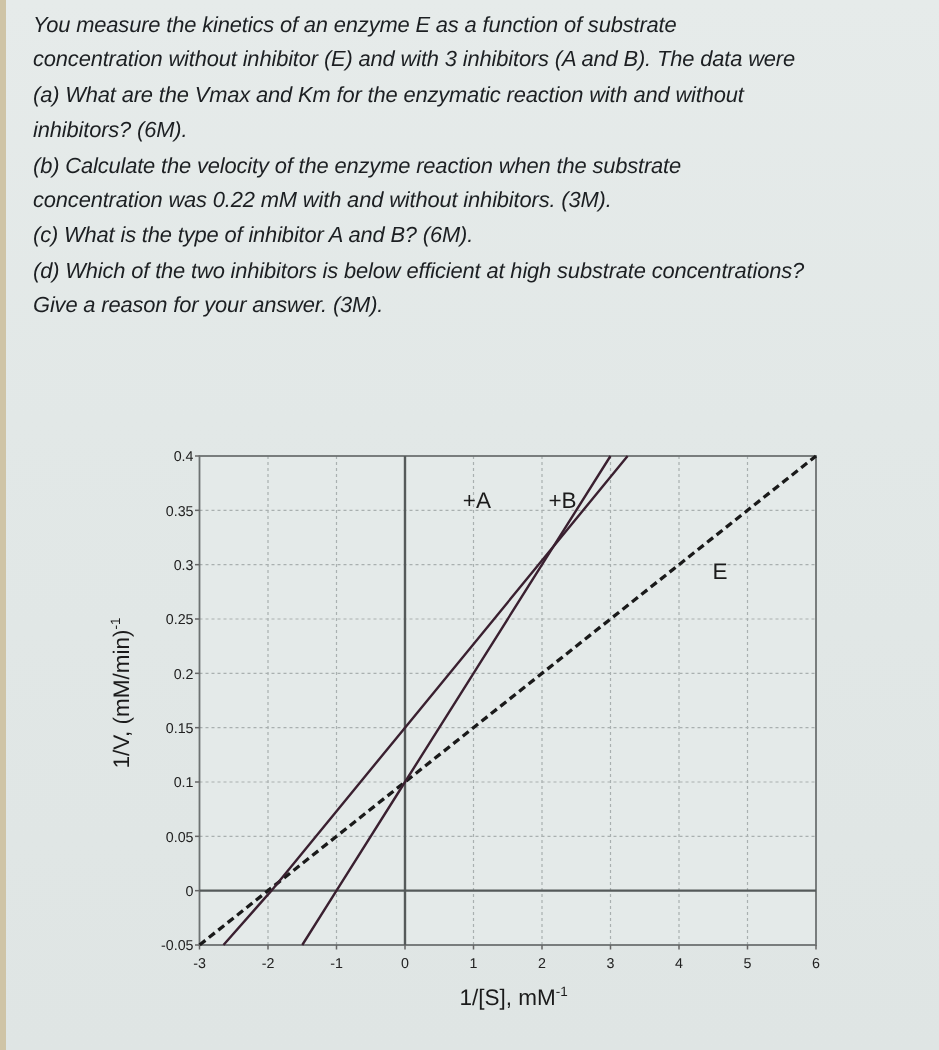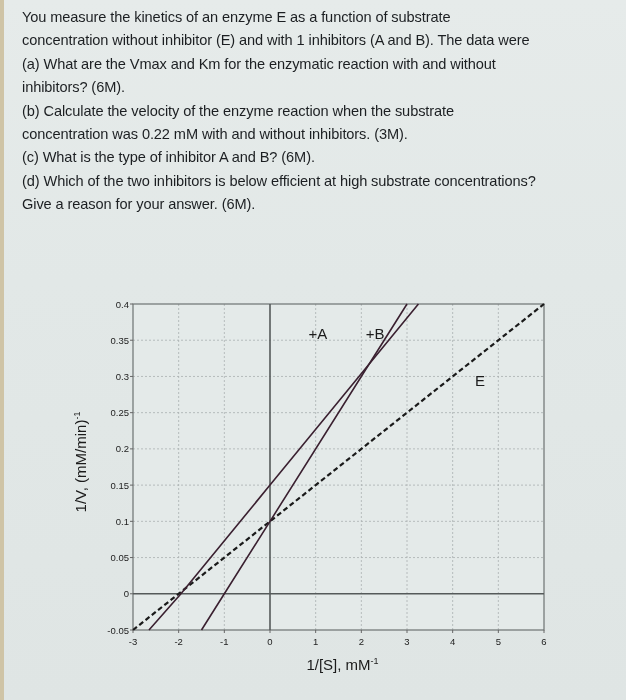--- a/index.html
+++ b/index.html
@@ -5,44 +5,44 @@
   html, body { margin: 0; padding: 0; }
   body {
     width: 626px; height: 700px; overflow: hidden;
     background: linear-gradient(180deg, #e6ebea 0%, #e2e8e7 40%, #dfe5e4 100%);
     font-family: "Liberation Sans", "DejaVu Sans", sans-serif;
     color: #1c1f22;
     position: relative;
   }
   .question {
     position: absolute; left: 22px; top: 6px; width: 600px;
-    font-size: 14.6px; line-height: 23.4px; letter-spacing: -0.1px;
+    font-size: 14.6px; line-height: 23.4px; letter-spacing: -0.1px; font-style: italic;
   }
   .question p { margin: 0; white-space: nowrap; }
   .chart-wrap { position: absolute; left: 0; top: 280px; width: 626px; height: 420px; }
   svg text { font-family: "Liberation Sans", "DejaVu Sans", sans-serif; }
   .tick { font-size: 9.5px; fill: #222; }
   .lbl { font-size: 15px; fill: #1b1b1b; }
   .edge-strip { position:absolute; left:0; top:0; width:4px; height:700px; background:#cfc4a6; }
 </style>
 </head>
 <body>
 
 <div class="edge-strip"></div>
 
 <div class="question">
   <p>You measure the kinetics of an enzyme E as a function of substrate</p>
-  <p>concentration without inhibitor (E) and with 1 inhibitors (A and B). The data were</p>
+  <p>concentration without inhibitor (E) and with 3 inhibitors (A and B). The data were</p>
   <p>(a) What are the Vmax and Km for the enzymatic reaction with and without</p>
   <p>inhibitors? (6M).</p>
   <p>(b) Calculate the velocity of the enzyme reaction when the substrate</p>
   <p>concentration was 0.22 mM with and without inhibitors. (3M).</p>
   <p>(c) What is the type of inhibitor A and B? (6M).</p>
   <p>(d) Which of the two inhibitors is below efficient at high substrate concentrations?</p>
-  <p>Give a reason for your answer. (6M).</p>
+  <p>Give a reason for your answer. (3M).</p>
 </div>
 
 <div class="chart-wrap">
   <svg id="chart" width="626" height="420" viewBox="0 280 626 420" xmlns="http://www.w3.org/2000/svg">
     <g id="grid">
         <rect x="133" y="304" width="411" height="326" fill="#e4eae9"></rect>
         <line x1="178.66666666666666" y1="304" x2="178.66666666666666" y2="630" stroke="#a9b0b0" stroke-width="0.8" stroke-dasharray="2 2"></line>
         <line x1="224.33333333333331" y1="304" x2="224.33333333333331" y2="630" stroke="#a9b0b0" stroke-width="0.8" stroke-dasharray="2 2"></line>
         <line x1="315.66666666666663" y1="304" x2="315.66666666666663" y2="630" stroke="#a9b0b0" stroke-width="0.8" stroke-dasharray="2 2"></line>
         <line x1="361.33333333333337" y1="304" x2="361.33333333333337" y2="630" stroke="#a9b0b0" stroke-width="0.8" stroke-dasharray="2 2"></line>

